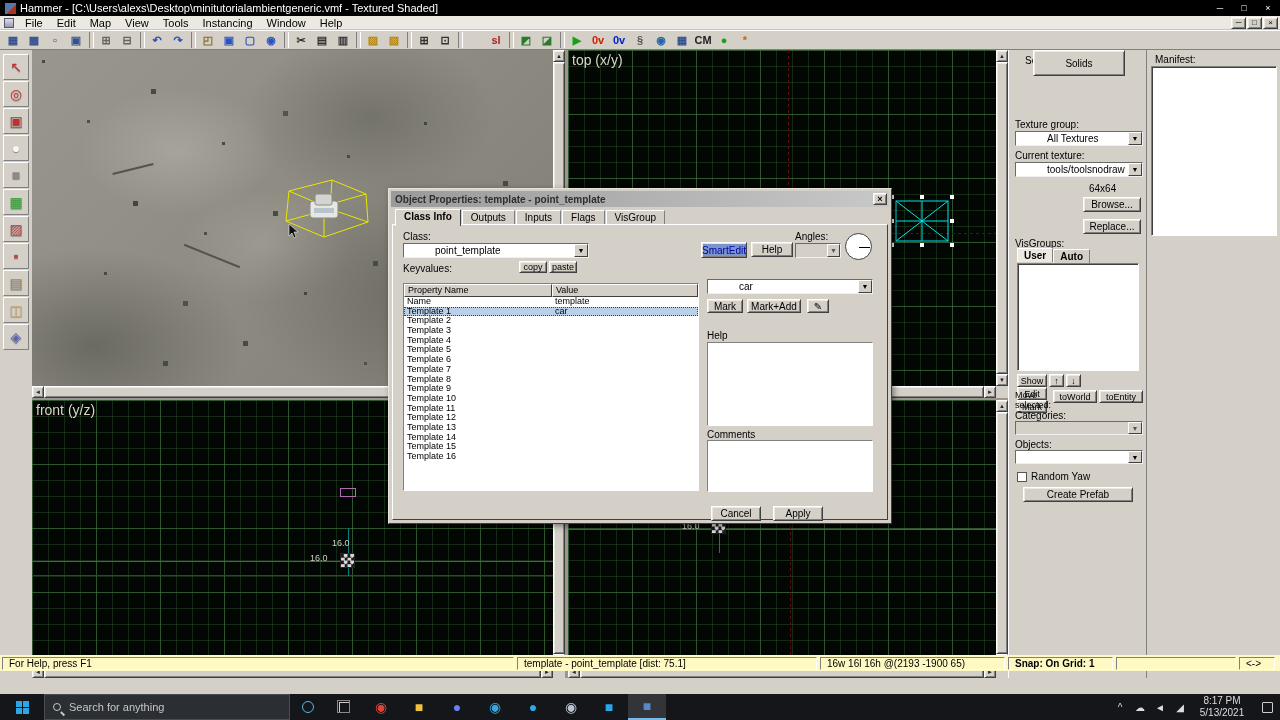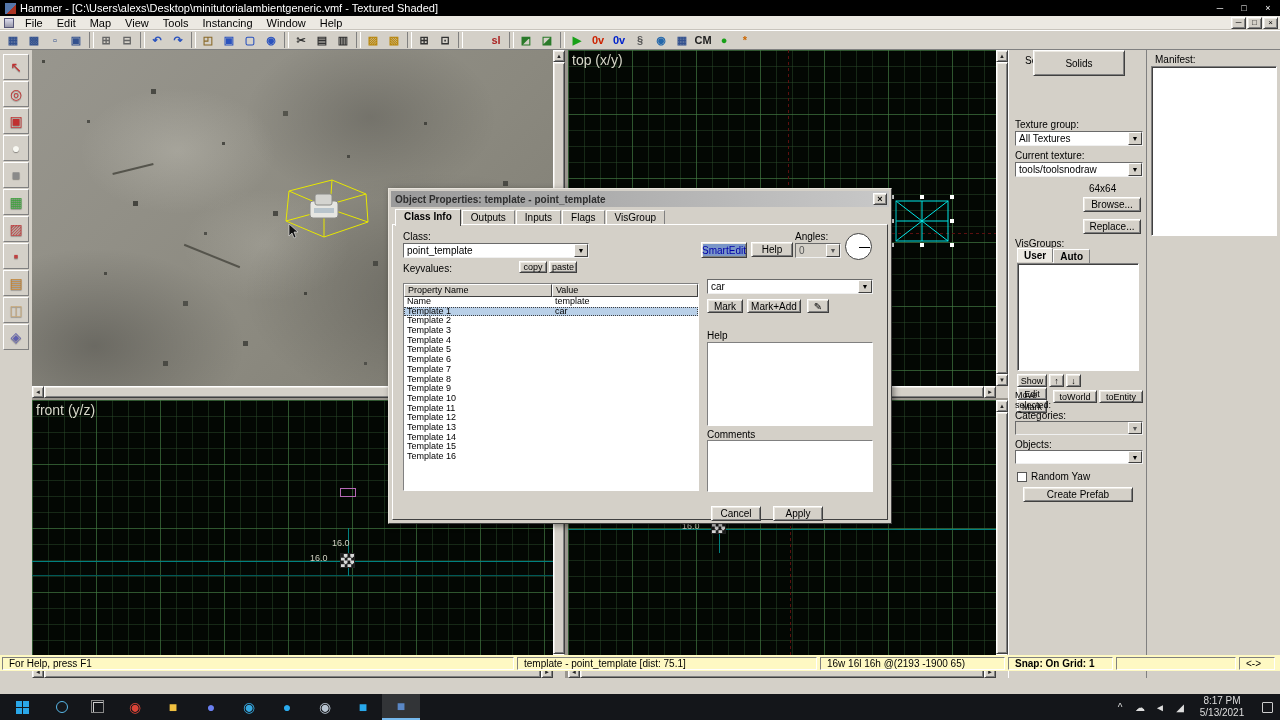--- a/index.html
+++ b/index.html
@@ -12,21 +12,21 @@
     box-shadow: inset 1px 1px 0 #ece9e2, inset -1px -1px 0 #808080; }
   .pressed { border-color:#404040 #fff #fff #404040; box-shadow:none; }
   .sunken { border:1px solid; border-color:#808080 #fff #fff #808080;
     box-shadow: inset 1px 1px 0 #404040; background:#fff; }
   .btn { background:#d4d0c8; border:1px solid; border-color:#fff #404040 #404040 #fff;
     box-shadow: inset 1px 1px 0 #ece9e2, inset -1px -1px 0 #808080;
     font-size:10px; color:#000; text-align:center; font-family:inherit; cursor:default; }
   .lbl { font-size:10px; color:#000; }
   .combo { position:absolute; background:#fff; border:1px solid;
     border-color:#6a6a6a #f0f0f0 #f0f0f0 #6a6a6a; font-size:10px; display:flex; align-items:center; }
-  .combo .cval { flex:1; padding-left:3px; overflow:hidden; white-space:nowrap; }
+  .combo .cval { flex:1; padding-left:3px; overflow:hidden; white-space:nowrap;margin-left:28px; }
   .combo .carr { width:14px; align-self:stretch; display:flex; align-items:center; justify-content:center;
     font-size:7px; background:#d4d0c8; border:1px solid; border-color:#fff #404040 #404040 #fff; }
   .combo.disabled { background:#d4d0c8; color:#555; }
 
   
   .titlebar { position:absolute; left:0; top:0; width:1280px; height:16px; background:#000;
     display:flex; align-items:center; color:#fff; font-size:11px; }
   .appicon16 { width:11px; height:11px; margin:0 4px 0 5px;
     background:linear-gradient(135deg,#5577aa 55%,#aa3322 55%); }
   .titlebar .wbtns { margin-left:auto; display:flex; }
@@ -703,20 +703,24 @@
 
   <div class="taskbar">
     <div class="tb-start">
       <div class="winlogo">
           <div></div>
           <div></div>
           <div></div>
           <div></div>
         </div>
     </div>
+    <div class="tb-search">
+      <span class="maglass"></span>
+      <span>Search for anything</span>
+    </div>
     <div class="tb-circ">
         <span class="circic"></span>
       </div>
     <div class="tb-circ">
         <span class="tvic"></span>
       </div>
     <div style="display:flex;">
       <div class="appicon">
           <span class="g" style="color: rgb(219, 68, 55);">◉</span>
         </div>

